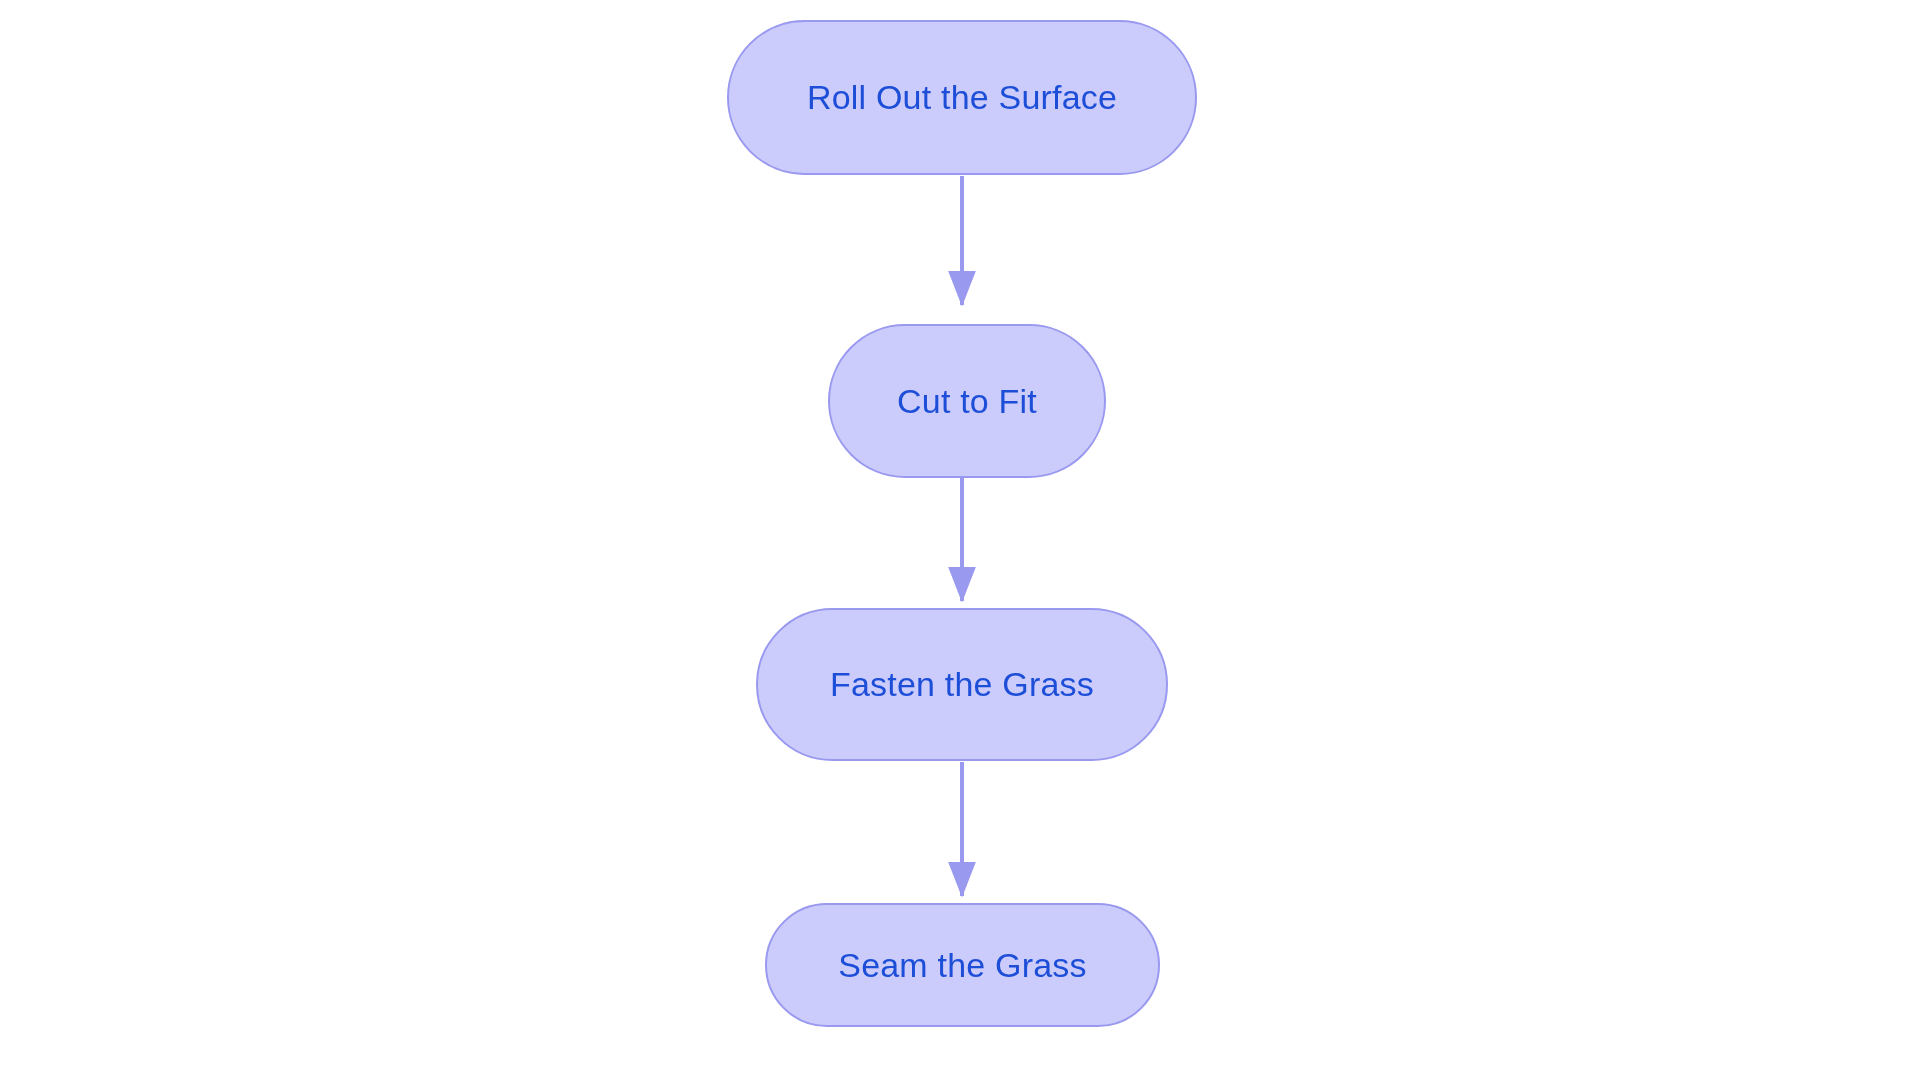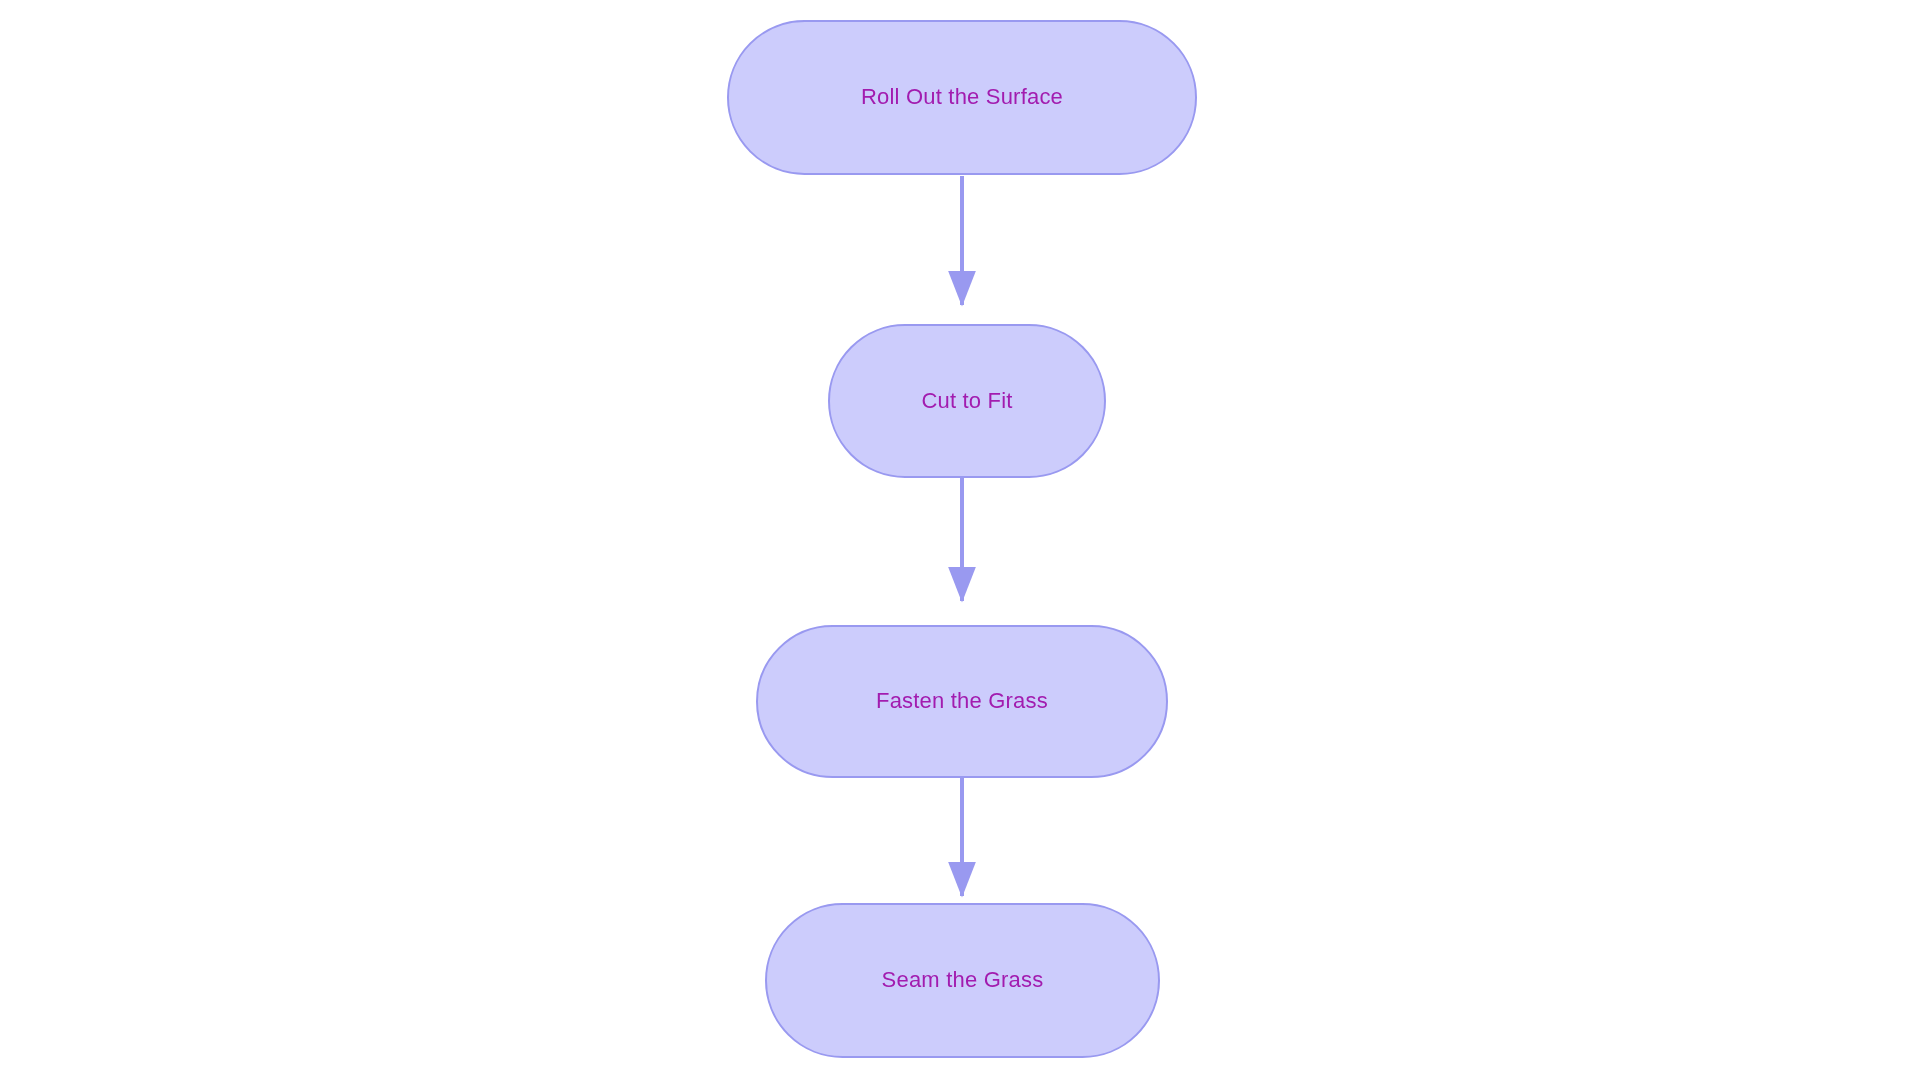--- a/index.html
+++ b/index.html
@@ -37,41 +37,41 @@
     display: flex;
     align-items: center;
     justify-content: center;
     background: #ccccfc;
     border: 2px solid #9999f0;
     border-radius: 9999px;
     z-index: 2;
   }
 
   .node-label {
-    color: #a21caf;
-    font-size: 22px;
+    color: #1d4ed8;
+    font-size: 34px;
     font-weight: 400;
     line-height: 1.2;
     letter-spacing: 0.2px;
     white-space: nowrap;
     font-family: "Liberation Sans", "DejaVu Sans", sans-serif;
   }
 
   
   #node-roll-out-the-surface {
     left: 727px;  top: 20px;  width: 470px;  height: 155px;
   }
   #node-cut-to-fit {
     left: 828px;  top: 324px; width: 278px;  height: 154px;
   }
   #node-fasten-the-grass {
-    left: 756px;  top: 608px; width: 412px;  height: 153px; margin-top: 17px;
+    left: 756px;  top: 608px; width: 412px;  height: 153px;
   }
   #node-seam-the-grass {
-    left: 765px;  top: 903px; width: 395px;  height: 155px;
+    left: 765px;  top: 903px; width: 395px;  height: 124px;
   }
 </style>
 </head>
 <body>
 
 <div id="flowchart-canvas">
 
   <svg id="flow-svg" viewBox="0 0 1920 1083" xmlns="http://www.w3.org/2000/svg">
     <defs>
       <marker id="arrowhead" markerWidth="9" markerHeight="7" refX="8.6" refY="3.5" orient="auto" markerUnits="strokeWidth">

